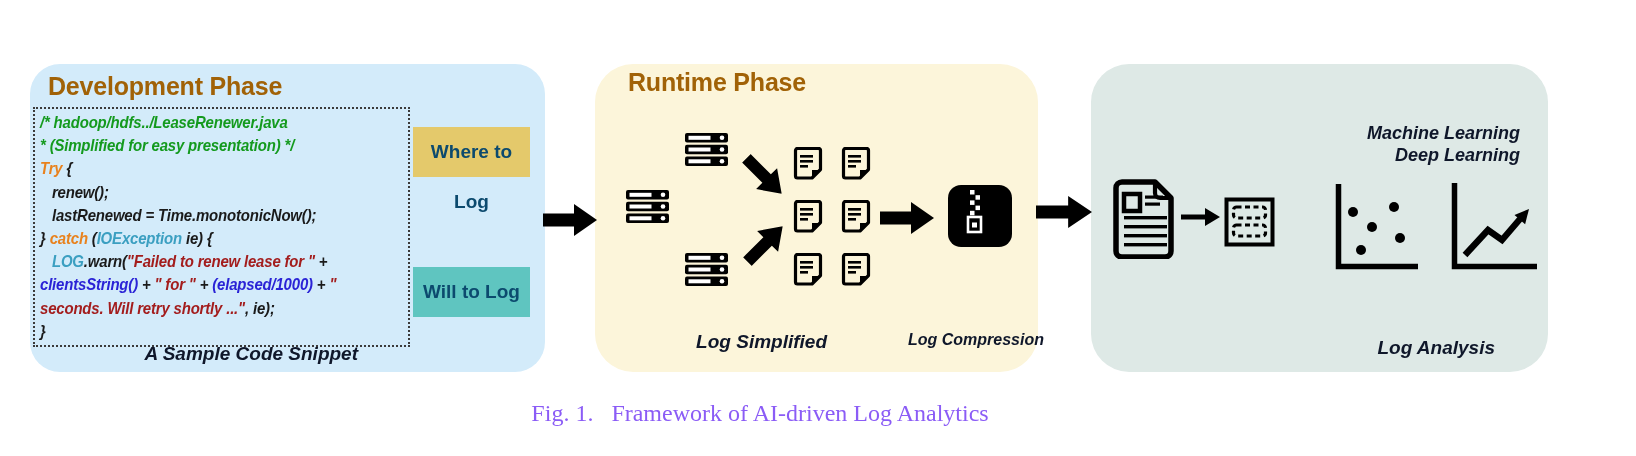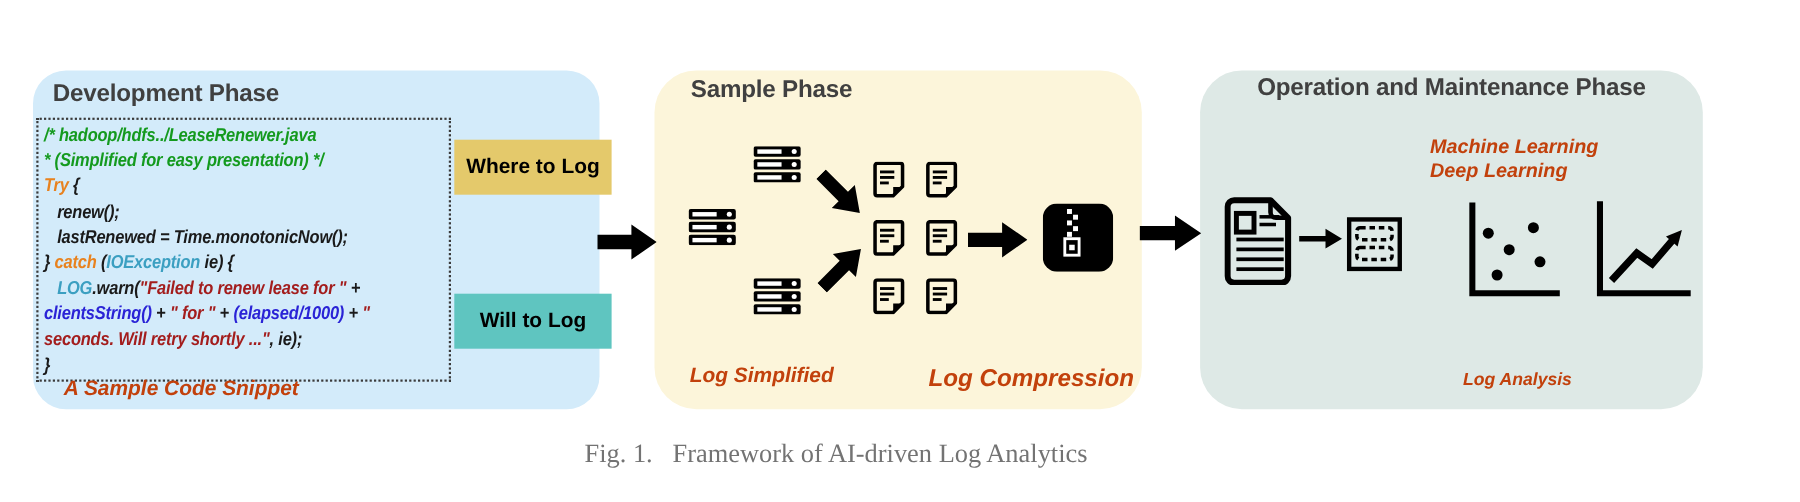--- a/index.html
+++ b/index.html
@@ -2,57 +2,56 @@
 <html style="--dev-box: #d3ebfa; --runtime-box: #fcf5da; --om-box: #dee9e6; --where-label-bg: #e4c96b; --what-label-bg: #5fc5c0; --code-comment: #149a1e; --code-keyword: #e8821e; --code-type: #3b9fc1; --code-string: #a31d1d; --code-expr: #2a23d6; --code-plain: #1a1a1a;"><head>
 <meta charset="utf-8">
 <style>
   html,body{margin:0;padding:0;background:#ffffff;}
   #canvas{position:relative;width:1636px;height:456px;background:#ffffff;overflow:hidden;
           font-family:"Liberation Sans", sans-serif;}
   .phase-box{position:absolute;top:64px;height:308px;border-radius:38px;}
   #dev-box{left:30px;width:515px;border-radius:30px;background:var(--dev-box);}
   #runtime-box{left:595px;width:443px;background:var(--runtime-box);}
   #om-box{left:1091px;width:457px;background:var(--om-box);}
-  .phase-title{position:absolute;font-size:22px;font-weight:bold;color:#404040;letter-spacing:-0.2px;white-space:nowrap;}
+  .phase-title{position:absolute;font-size:25px;font-weight:bold;color:#a16207;letter-spacing:-0.2px;white-space:nowrap;}
   #dev-title{left:48px;top:72px;}
   #runtime-title{left:628px;top:68px;}
   #om-title{left:1091px;top:66px;width:457px;text-align:center;}
   
   #code-box{position:absolute;left:33px;top:107px;width:377px;height:240px;
             border:2px dotted #3a3a3a;box-sizing:border-box;overflow:hidden;padding:2px 0 0 5px;font-style:italic;}
   .code-line{font-size:17px;font-weight:bold;line-height:23.2px;white-space:pre;
              letter-spacing:-0.2px;transform:scaleX(0.88);transform-origin:0 50%;}
-  .side-label{position:absolute;left:413px;width:143px;height:50px;line-height:50px;
-              text-align:center;font-size:19px;font-weight:bold;color:#000000;}
+  .side-label{position:absolute;left:413px;width:117px;height:50px;line-height:50px;
+              text-align:center;font-size:19px;font-weight:bold;color:#0c4a6e;}
   #where-label{top:127px;background:var(--where-label-bg);}
   #what-label{top:267px;background:var(--what-label-bg);}
-  .italic-label{position:absolute;font-style:italic;font-weight:bold;color:#c2410c;
-                text-align:left;white-space:nowrap;}
+  .italic-label{position:absolute;font-style:italic;font-weight:bold;color:#0f172a;
+                text-align:right;white-space:nowrap;}
   #snippet-caption{left:58px;top:343px;width:300px;font-size:19px;}
   #log-collection{left:627px;top:331px;width:200px;font-size:19px;}
-  #log-compression{left:844px;top:331px;width:200px;font-size:22px;}
+  #log-compression{left:844px;top:331px;width:200px;font-size:16px;}
   #log-parsing{left:1093px;top:337px;width:200px;font-size:19px;}
-  #log-analysis{left:1330px;top:337px;width:200px;font-size:16px;}
+  #log-analysis{left:1295px;top:337px;width:200px;font-size:19px;}
   #ml-label{left:1300px;top:122px;width:220px;font-size:18px;line-height:22px;}
   .icon{position:absolute;}
   #caption{position:absolute;left:0;top:400px;width:1520px;text-align:center;
-           font-family:"Liberation Serif", serif;font-size:24px;color:#737373;white-space:pre;}
+           font-family:"Liberation Serif", serif;font-size:24px;color:#8b5cf6;white-space:pre;}
 </style>
 </head>
 <body>
 
 <div id="canvas">
 
   <div id="dev-box" class="phase-box"></div>
   <div id="runtime-box" class="phase-box"></div>
   <div id="om-box" class="phase-box"></div>
 
   <div id="dev-title" class="phase-title">Development Phase</div>
-  <div id="runtime-title" class="phase-title">Sample Phase</div>
-  <div id="om-title" class="phase-title">Operation and Maintenance Phase</div>
+  <div id="runtime-title" class="phase-title">Runtime Phase</div>
 
   <div id="code-box">
       <div class="code-line"><span style="color: rgb(20, 154, 30);">/* hadoop/hdfs../LeaseRenewer.java</span></div>
       <div class="code-line"><span style="color: rgb(20, 154, 30);">* (Simplified for easy presentation) */</span></div>
       <div class="code-line"><span style="color: rgb(232, 130, 30);">Try</span><span style="color: rgb(26, 26, 26);"> {</span></div>
       <div class="code-line"><span style="color: rgb(26, 26, 26);">   renew();</span></div>
       <div class="code-line"><span style="color: rgb(26, 26, 26);">   lastRenewed = Time.monotonicNow();</span></div>
       <div class="code-line"><span style="color: rgb(26, 26, 26);">} </span><span style="color: rgb(232, 130, 30);">catch</span><span style="color: rgb(26, 26, 26);"> (</span><span style="color: rgb(59, 159, 193);">IOException</span><span style="color: rgb(26, 26, 26);"> ie) {</span></div>
       <div class="code-line"><span style="color: rgb(59, 159, 193);">   LOG</span><span style="color: rgb(26, 26, 26);">.warn(</span><span style="color: rgb(163, 29, 29);">"Failed to renew lease for "</span><span style="color: rgb(26, 26, 26);"> +</span></div>
       <div class="code-line"><span style="color: rgb(42, 35, 214);">clientsString()</span><span style="color: rgb(26, 26, 26);"> + </span><span style="color: rgb(163, 29, 29);">" for "</span><span style="color: rgb(26, 26, 26);"> + </span><span style="color: rgb(42, 35, 214);">(elapsed/1000)</span><span style="color: rgb(26, 26, 26);"> + </span><span style="color: rgb(163, 29, 29);">"</span></div>

